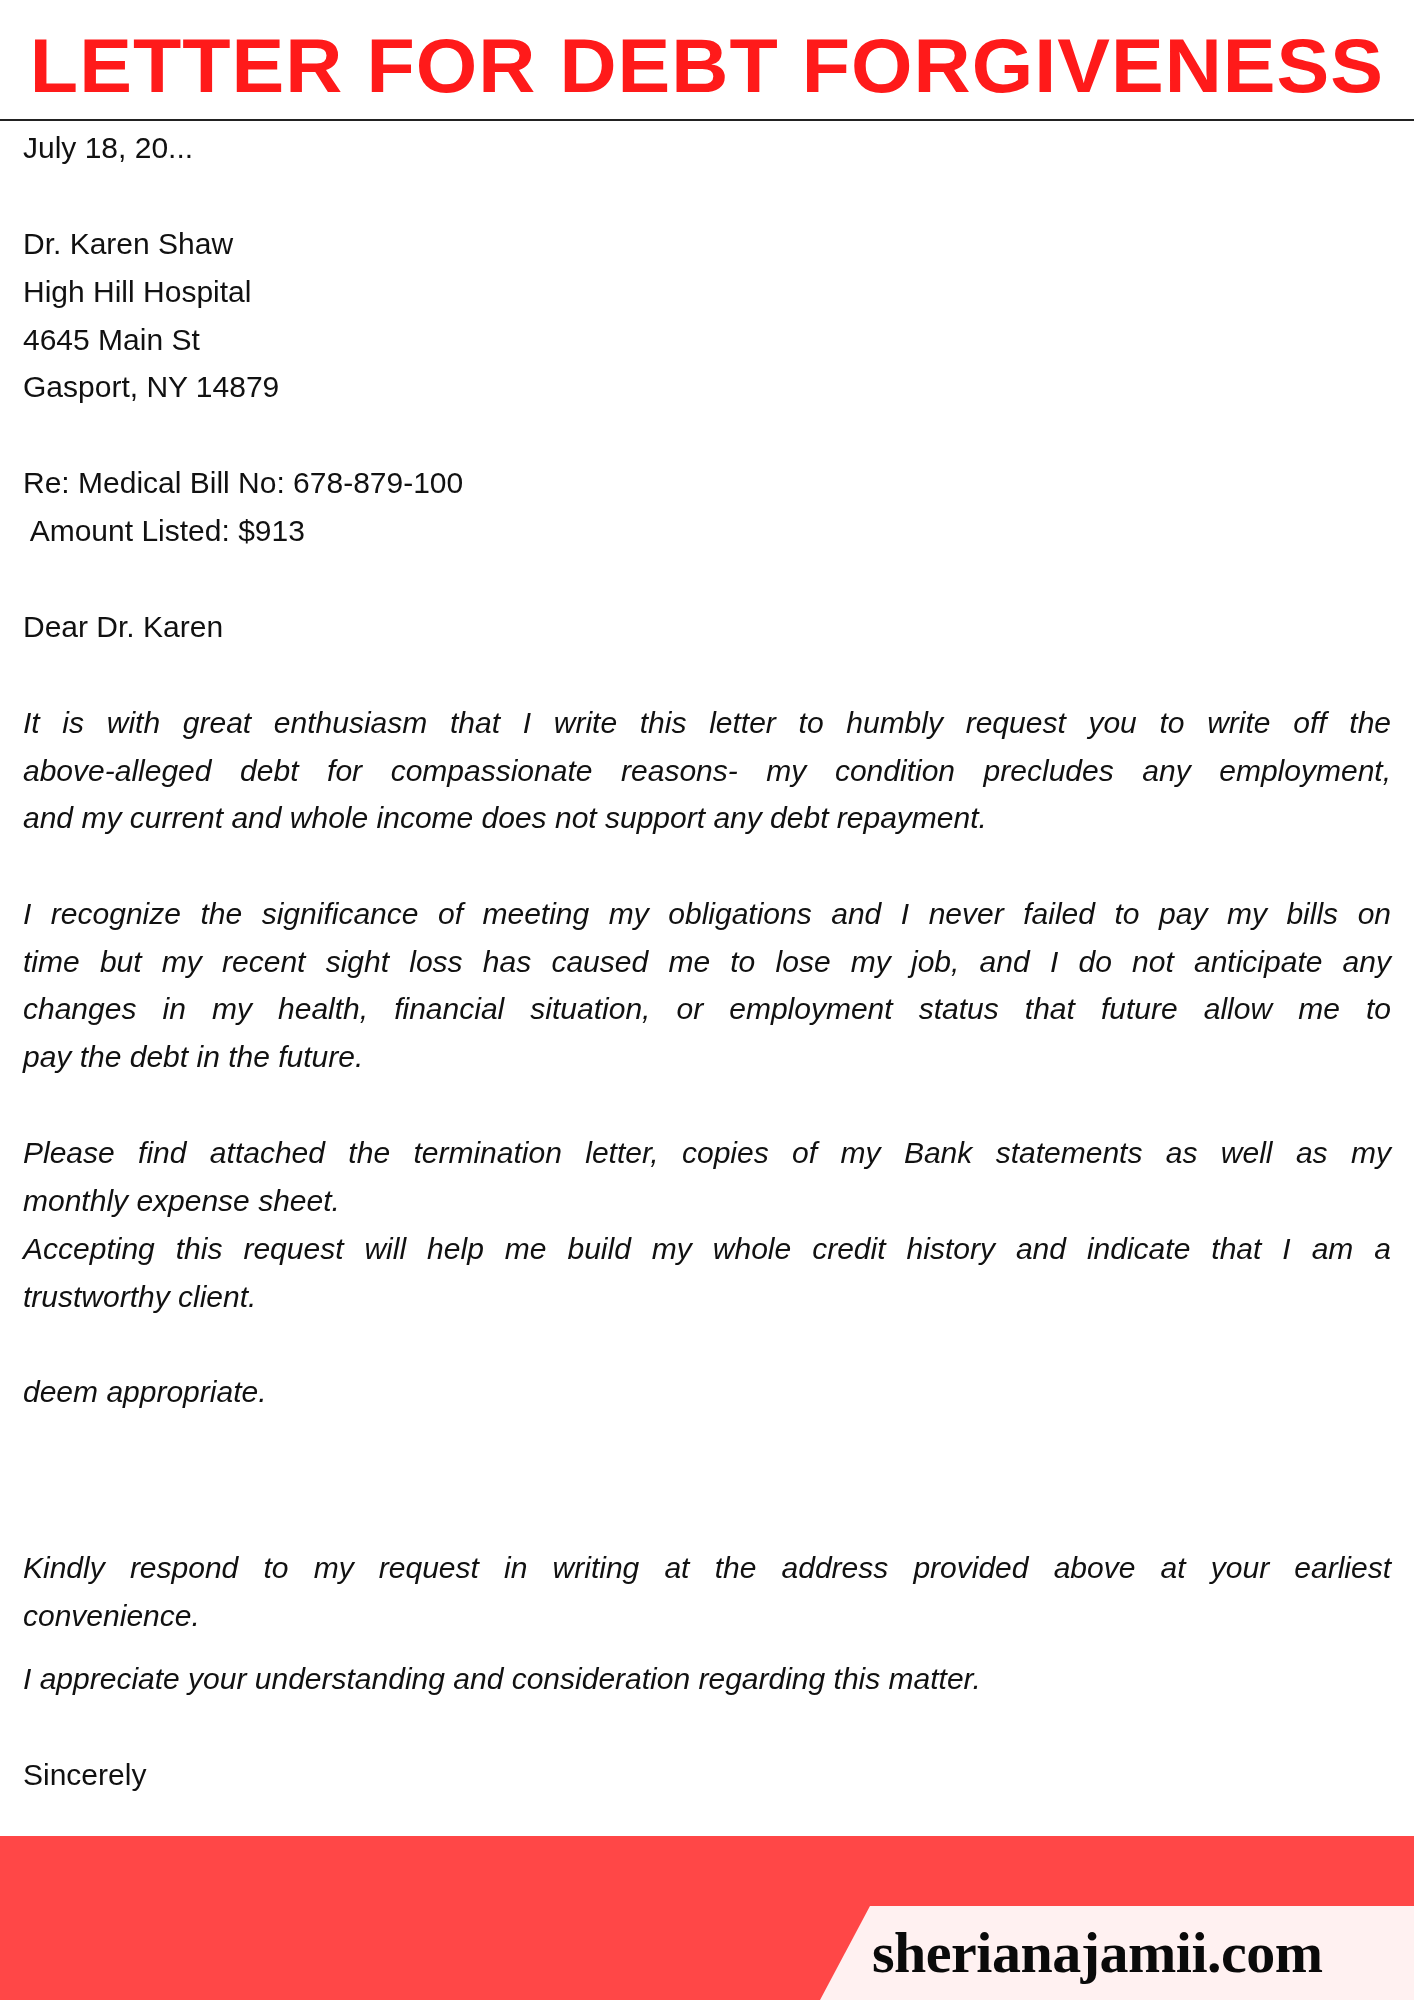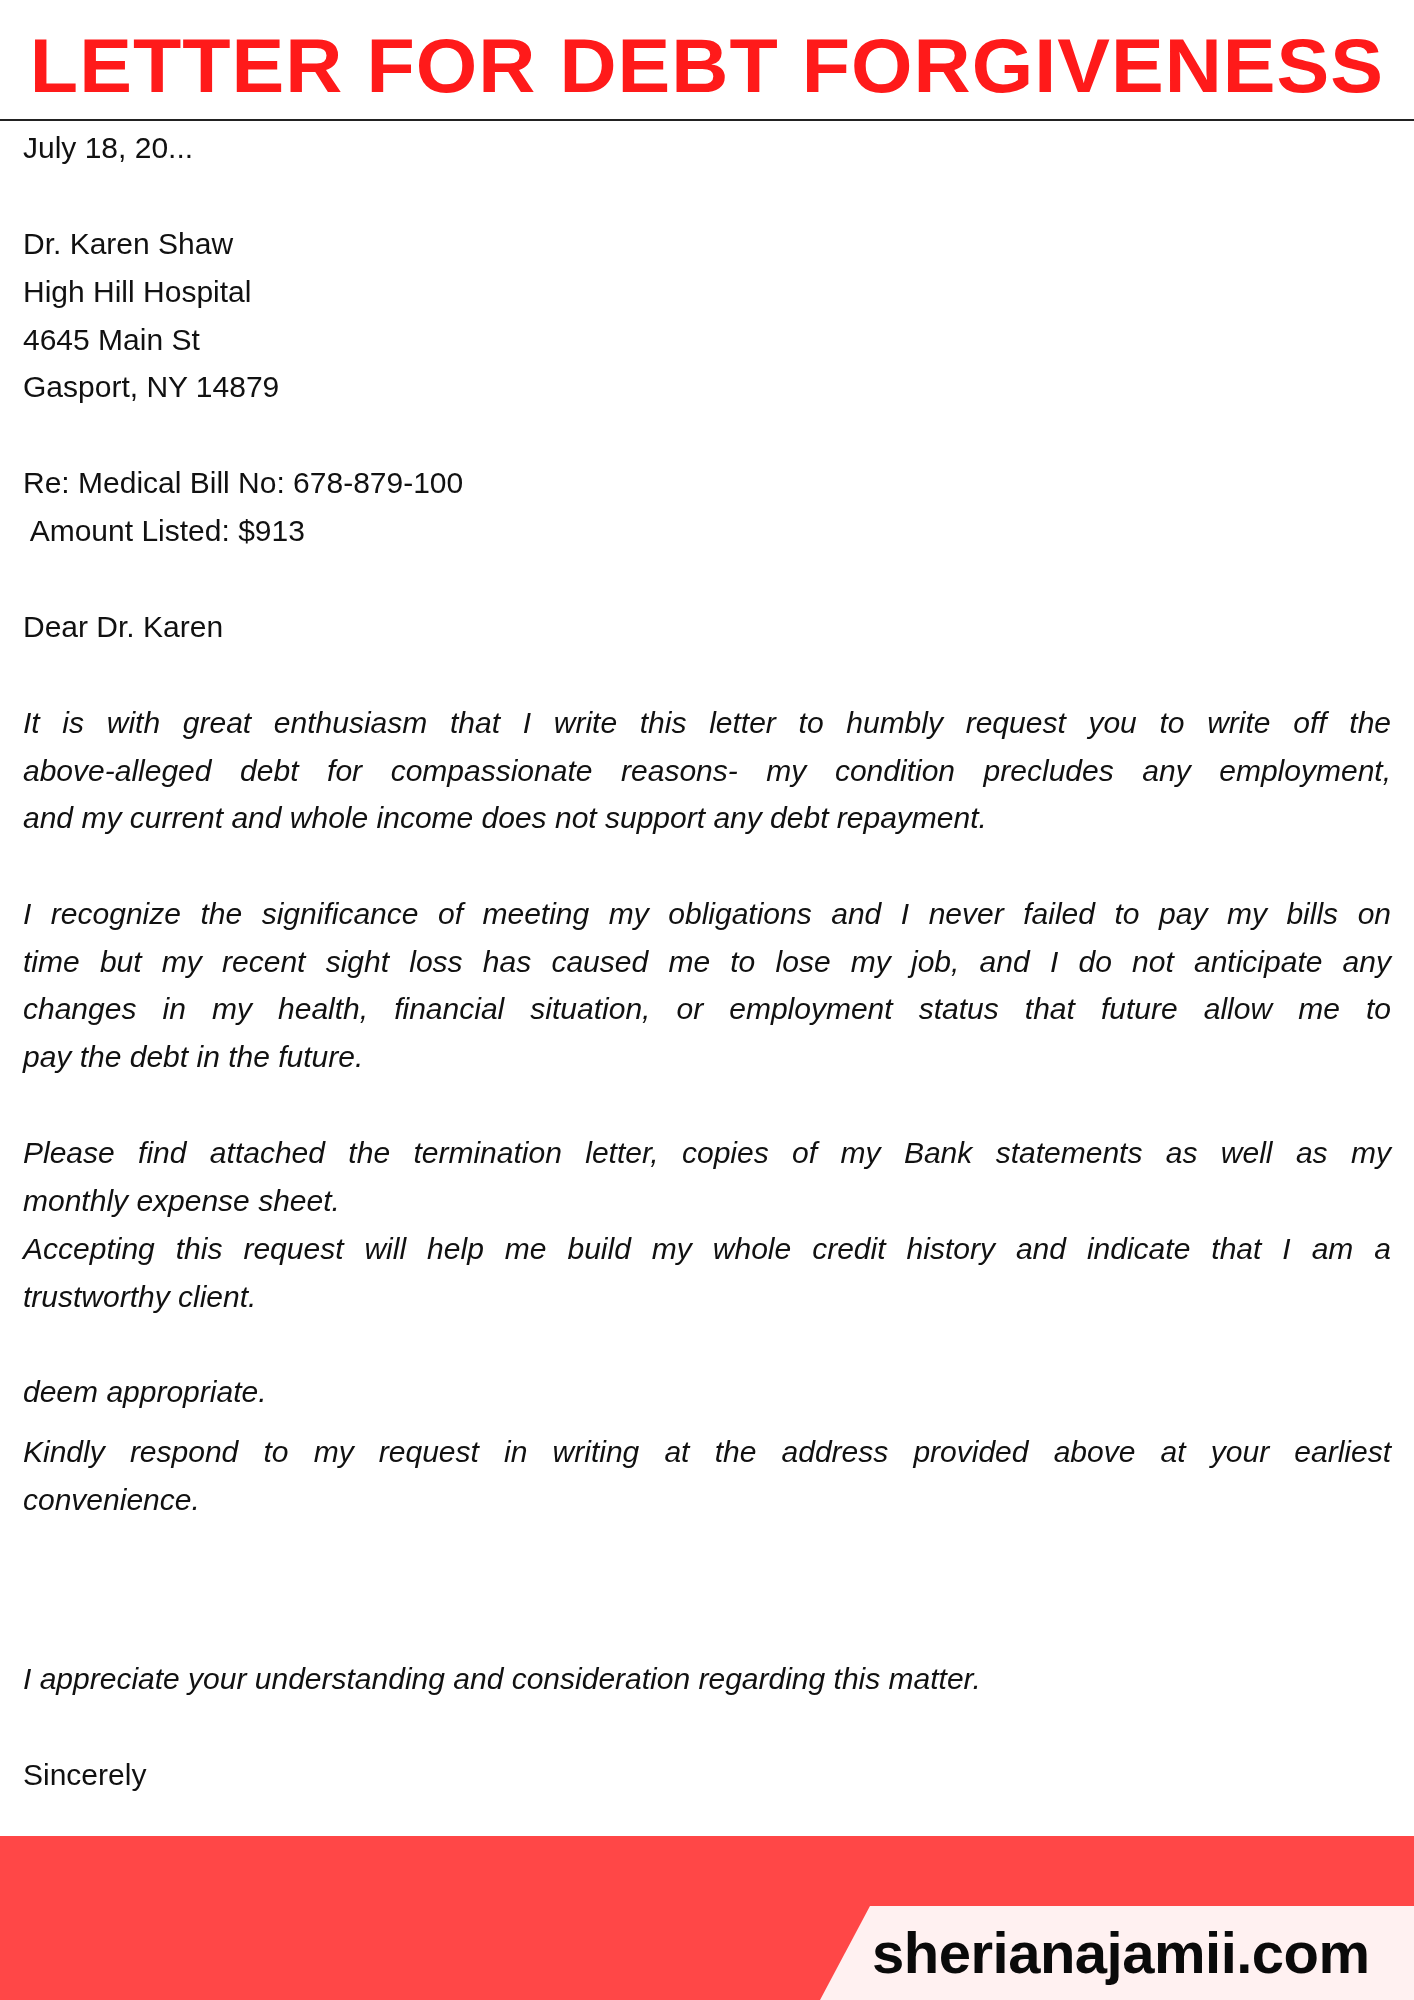--- a/index.html
+++ b/index.html
@@ -31,21 +31,21 @@
   .band {
     position: absolute; left: 0; top: 1836px; width: 1414px; height: 164px; background: #ff4747;
   }
   .panel {
     position: absolute; left: 0; top: 1906px; width: 1414px; height: 94px; background: #fff1f1;
     clip-path: polygon(870px 0, 1414px 0, 1414px 94px, 820px 94px);
   }
   .domain {
     position: absolute; left: 872px; top: 1918px; width: 530px; height: 70px;
     font-weight: bold; font-size: 58px; line-height: 70px; color: #0a0a0a; white-space: nowrap;
-    font-family: Liberation Sans, sans-serif;
+    font-family: Liberation Serif, serif;
     letter-spacing: -0.5px;
   }
 </style>
 </head>
 <body>
 
 <div class="title">LETTER FOR DEBT FORGIVENESS</div>
 <div class="rule"></div>
 
 <div class="line" style="top:124px">July 18, 20...</div>
@@ -80,21 +80,21 @@
 
 <div class="para" style="top:1225px">
   <span class="l">Accepting this request will help me build my whole credit history and indicate that I am a</span>
   <span class="last">trustworthy client.</span>
 </div>
 
 <div class="para" style="top:1368px">
   <span class="last">deem appropriate.</span>
 </div>
 
-<div class="para" style="top:1428px">
+<div class="para" style="top:1544px">
   <span class="l">Kindly respond to my request in writing at the address provided above at your earliest</span>
   <span class="last">convenience.</span>
 </div>
 
 <div class="para" style="top:1655px">
   <span class="last">I appreciate your understanding and consideration regarding this matter.</span>
 </div>
 
 <div class="line" style="top:1751px">Sincerely</div>
 

